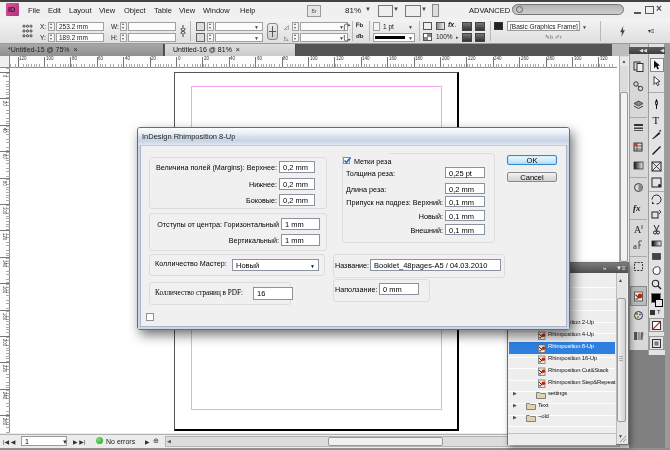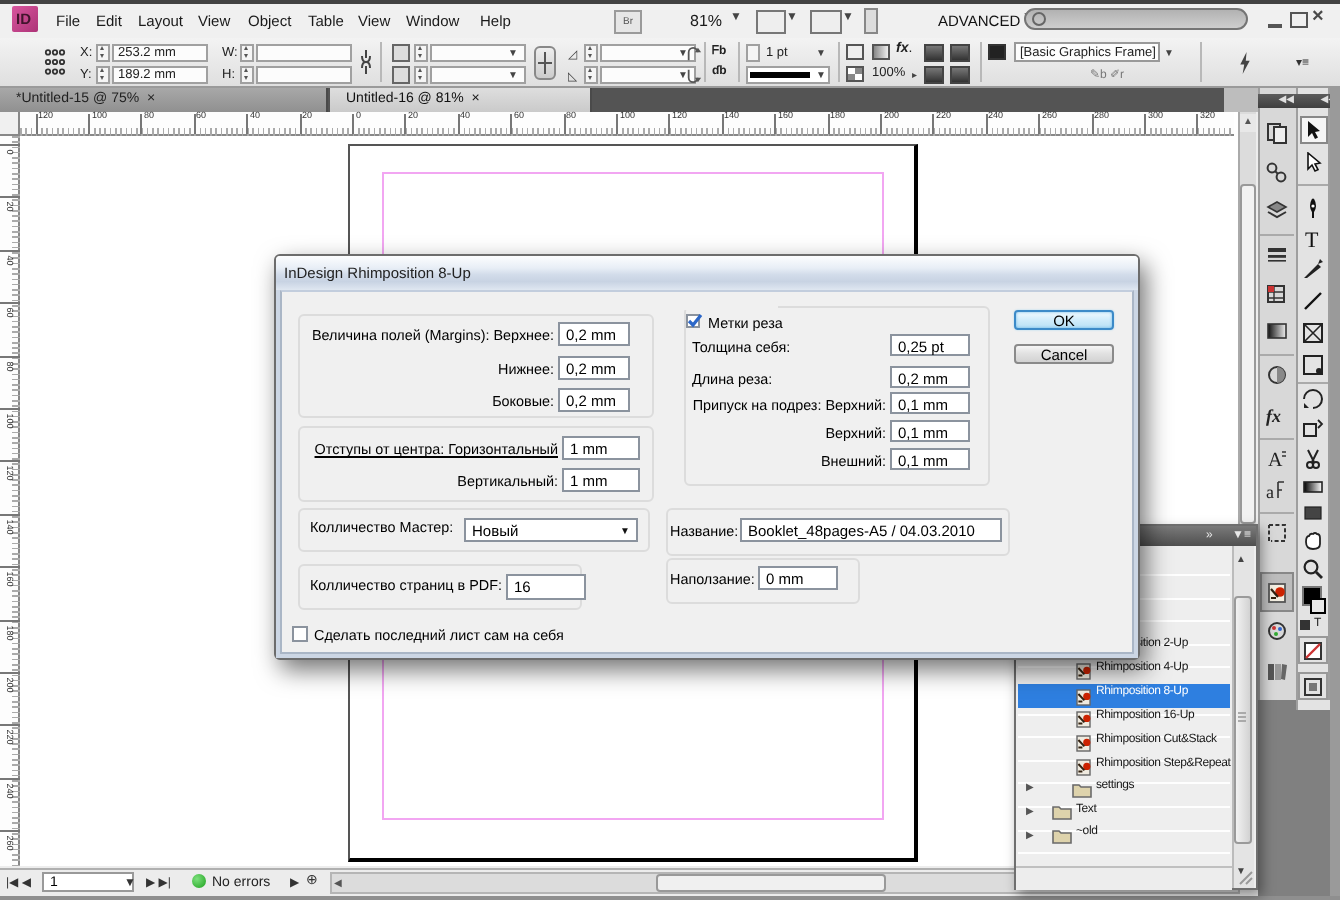--- a/index.html
+++ b/index.html
@@ -506,51 +506,50 @@
 
   <div class="grp" style="left:11px;top:29px;width:176px;height:50px;"></div>
   <div class="lb" style="left:0px;top:35px;width:139px;text-align:right;">Величина полей (Margins):  Верхнее:</div>
   <div class="tf" style="left:141px;top:33px;width:36px;height:12px;">0,2 mm</div>
   <div class="lb" style="left:60px;top:52px;width:79px;text-align:right;">Нижнее:</div>
   <div class="tf" style="left:141px;top:50px;width:36px;height:12px;">0,2 mm</div>
   <div class="lb" style="left:60px;top:68px;width:79px;text-align:right;">Боковые:</div>
   <div class="tf" style="left:141px;top:66px;width:36px;height:12px;">0,2 mm</div>
 
   <div class="grp" style="left:11px;top:85px;width:176px;height:36px;"></div>
-  <div class="lb" style="left:0px;top:92px;width:141px;text-align:right;text-decoration:underline;">Отступы от центра:  Горизонтальный</div>
+  <div class="lb" style="left:0px;top:92px;width:141px;text-align:right;">Отступы от центра:  Горизонтальный</div>
   <div class="tf" style="left:143px;top:90px;width:39px;height:12px;">1 mm</div>
   <div class="lb" style="left:60px;top:108px;width:81px;text-align:right;">Вертикальный:</div>
   <div class="tf" style="left:143px;top:106px;width:39px;height:12px;">1 mm</div>
 
   <div class="grp" style="left:11px;top:126px;width:174px;height:20px;"></div>
   <div class="lb" style="left:17px;top:131px;">Колличество Мастер:</div>
   <div class="tf" style="left:94px;top:131px;width:87px;height:12px;background:#fff;">Новый</div>
   <div class="ab" style="left:172px;top:135px;font-size:5px;color:#111;">▼</div>
 
   <div class="grp" style="left:11px;top:154px;width:140px;height:21px;"></div>
-  <div class="lb" style="left:17px;top:160px;">Колличество страниц в PDF:</div>
+  <div class="lb" style="left:17px;top:160px;font-family:Liberation Serif, serif;">Колличество страниц в PDF:</div>
   <div class="tf" style="left:115px;top:159px;width:40px;height:13px;">16</div>
 
   <div class="ab" style="left:8px;top:185px;width:8px;height:8px;background:#fff;border:1px solid #8b939e;box-sizing:border-box;"></div>
-  <div class="lb" style="left:19px;top:185px;">Сделать последний лист сам на себя</div>
 
   <div class="grp" style="left:204px;top:25px;width:151px;height:88px;"></div>
   <div class="ab" style="left:204px;top:24px;width:47px;height:3px;background:#f0f0f0;"></div>
   <div class="ab" style="left:205px;top:29px;width:7px;height:7px;background:#fff;border:1px solid #8b939e;box-sizing:border-box;"></div>
   <svg class="ab" style="left:205px;top:28px;" width="9" height="9" viewBox="0 0 9 9">
       <path d="M1.5 4.5 L3.5 6.5 L7.5 1.5" stroke="#2c67c8" stroke-width="1.6" fill="none"></path>
     </svg>
   <div class="lb" style="left:216px;top:29px;">Метки реза</div>
-  <div class="lb" style="left:208px;top:41px;">Толщина себя:</div>
+  <div class="lb" style="left:208px;top:41px;">Толщина реза:</div>
   <div class="tf" style="left:307px;top:39px;width:40px;height:11px;">0,25 pt</div>
   <div class="lb" style="left:208px;top:57px;">Длина реза:</div>
   <div class="tf" style="left:307px;top:55px;width:40px;height:11px;">0,2 mm</div>
   <div class="lb" style="left:208px;top:70px;width:97px;text-align:right;">Припуск на подрез:  Верхний:</div>
   <div class="tf" style="left:307px;top:68px;width:40px;height:11px;">0,1 mm</div>
-  <div class="lb" style="left:208px;top:84px;width:97px;text-align:right;">Верхний:</div>
+  <div class="lb" style="left:208px;top:84px;width:97px;text-align:right;">Новый:</div>
   <div class="tf" style="left:307px;top:82px;width:40px;height:11px;">0,1 mm</div>
   <div class="lb" style="left:208px;top:98px;width:97px;text-align:right;">Внешний:</div>
   <div class="tf" style="left:307px;top:96px;width:40px;height:11px;">0,1 mm</div>
 
   <div class="grp" style="left:195px;top:126px;width:170px;height:22px;"></div>
   <div class="lb" style="left:197px;top:133px;">Название:</div>
   <div class="tf" style="left:232px;top:131px;width:131px;height:12px;">Booklet_48pages-A5 / 04.03.2010</div>
   <div class="grp" style="left:195px;top:151px;width:95px;height:21px;"></div>
   <div class="lb" style="left:197px;top:157px;">Наползание:</div>
   <div class="tf" style="left:241px;top:155px;width:40px;height:12px;">0 mm</div>

